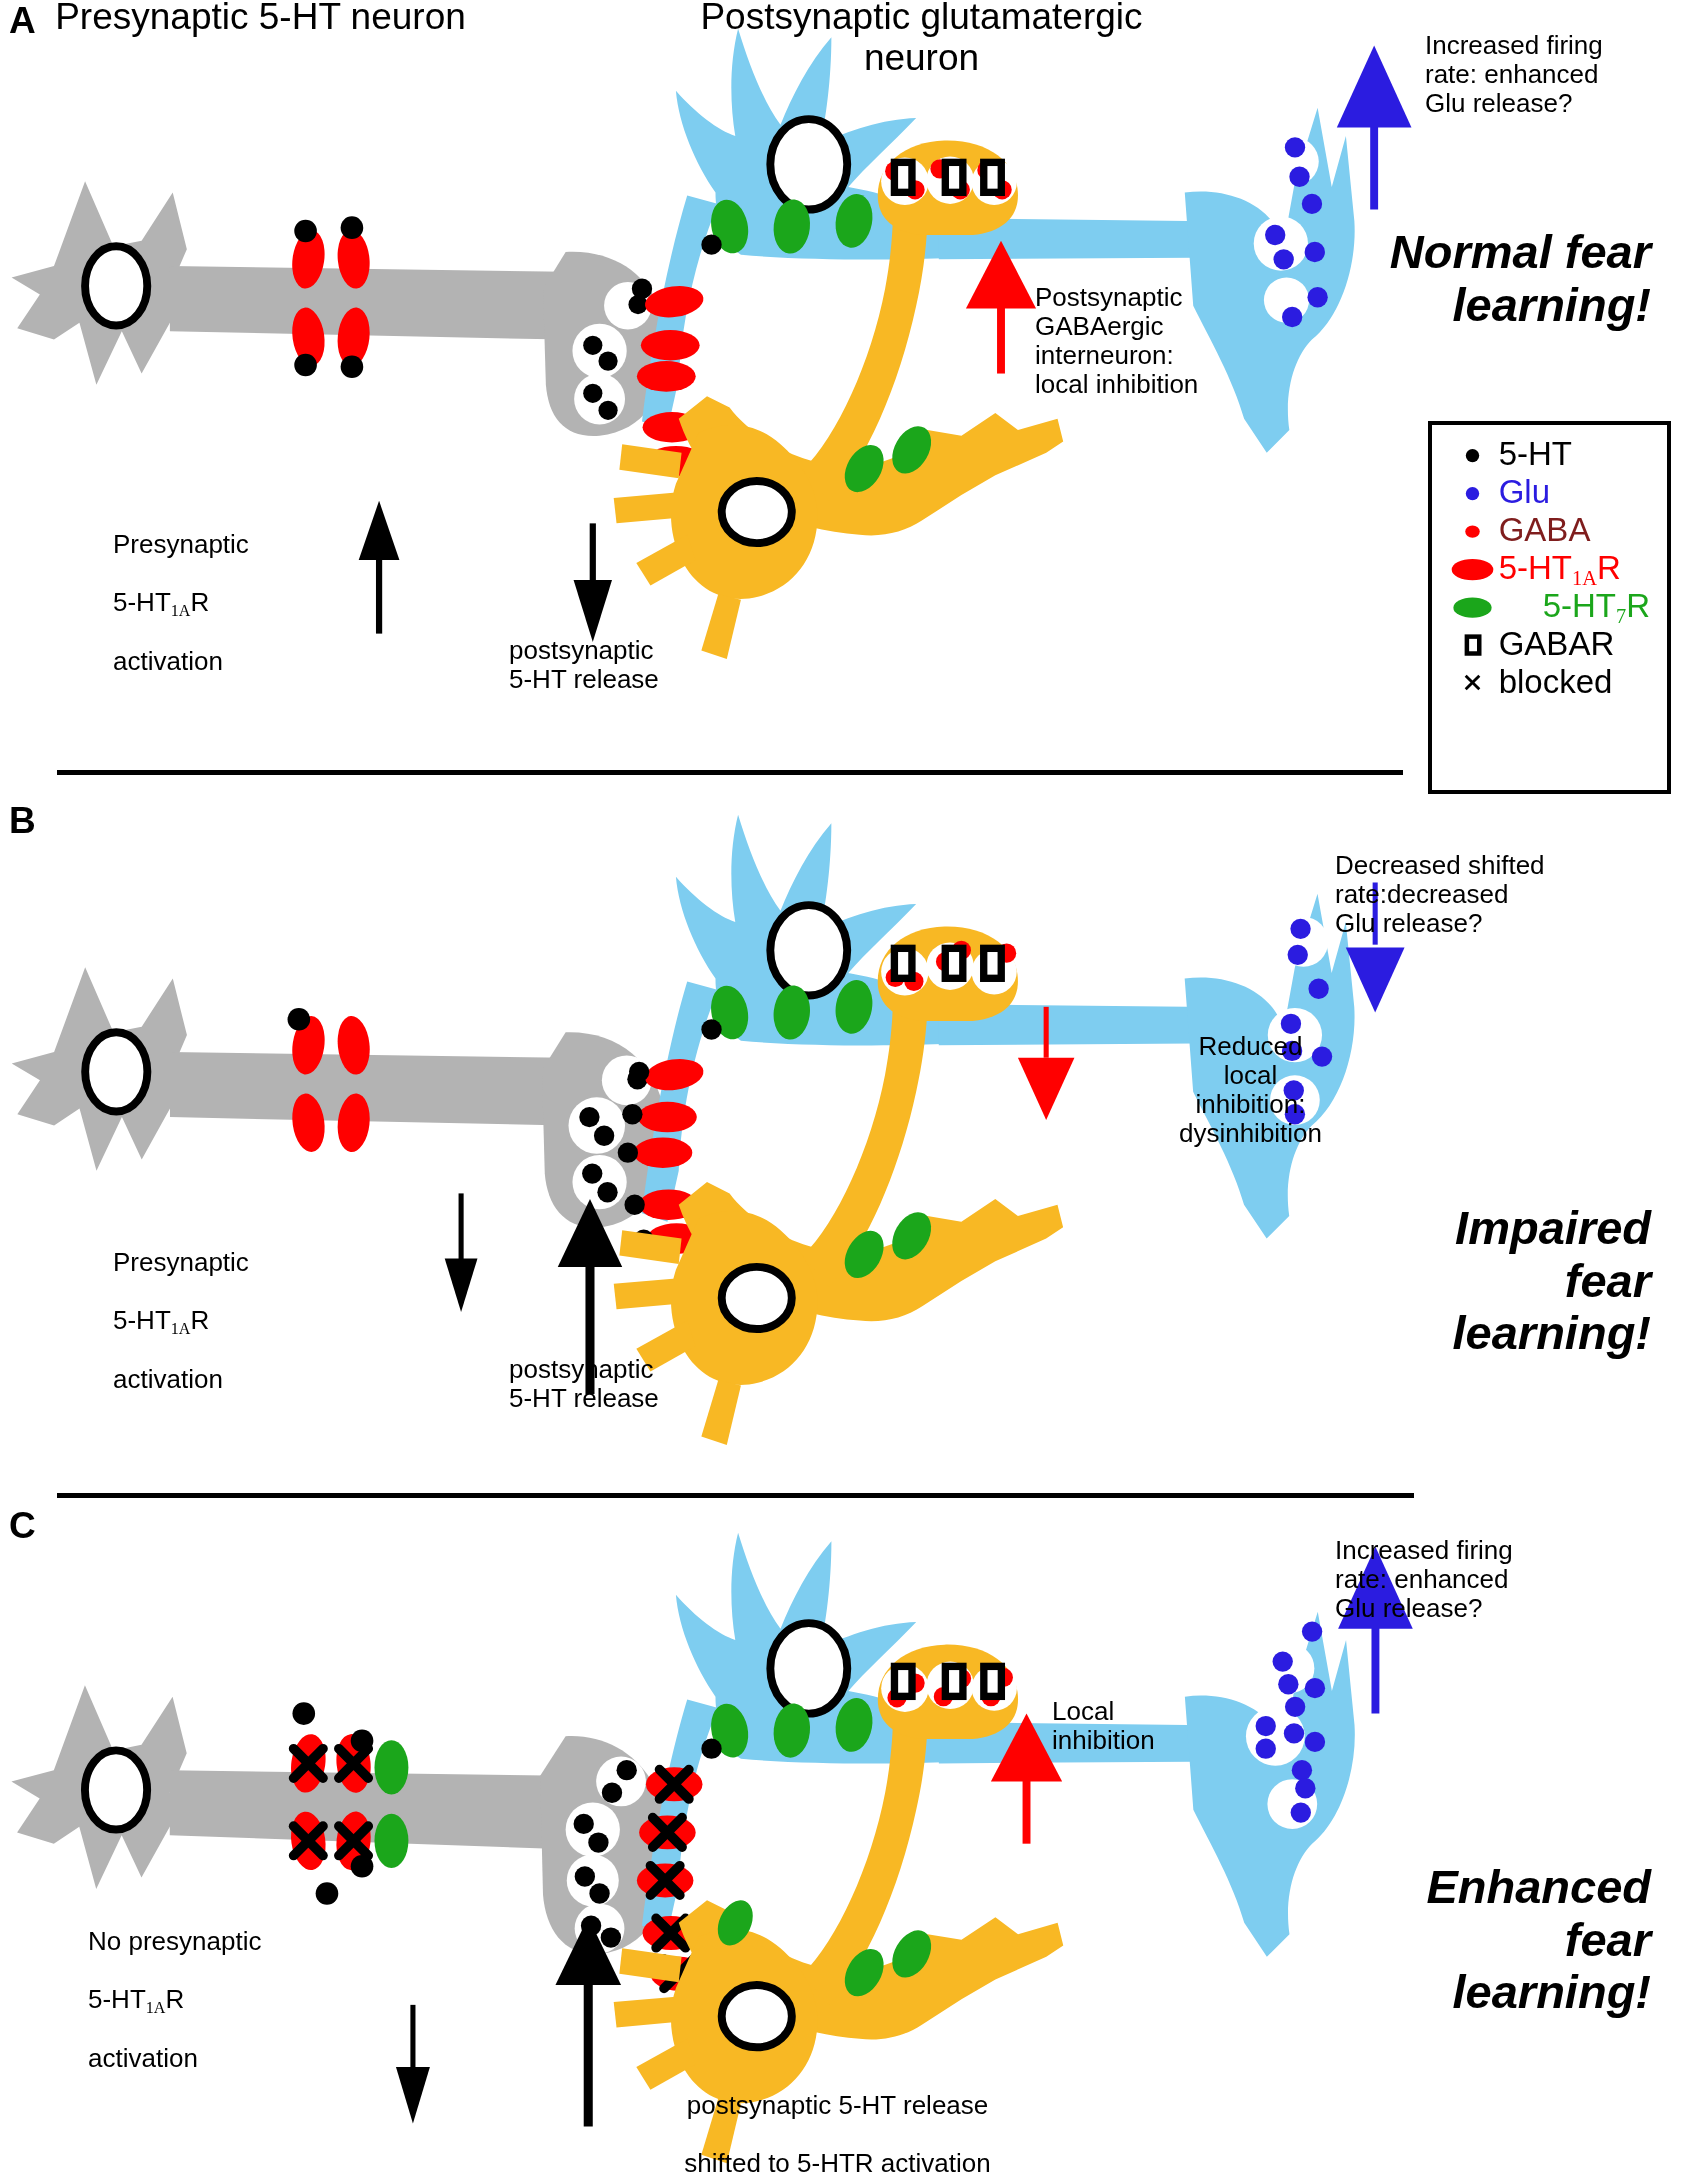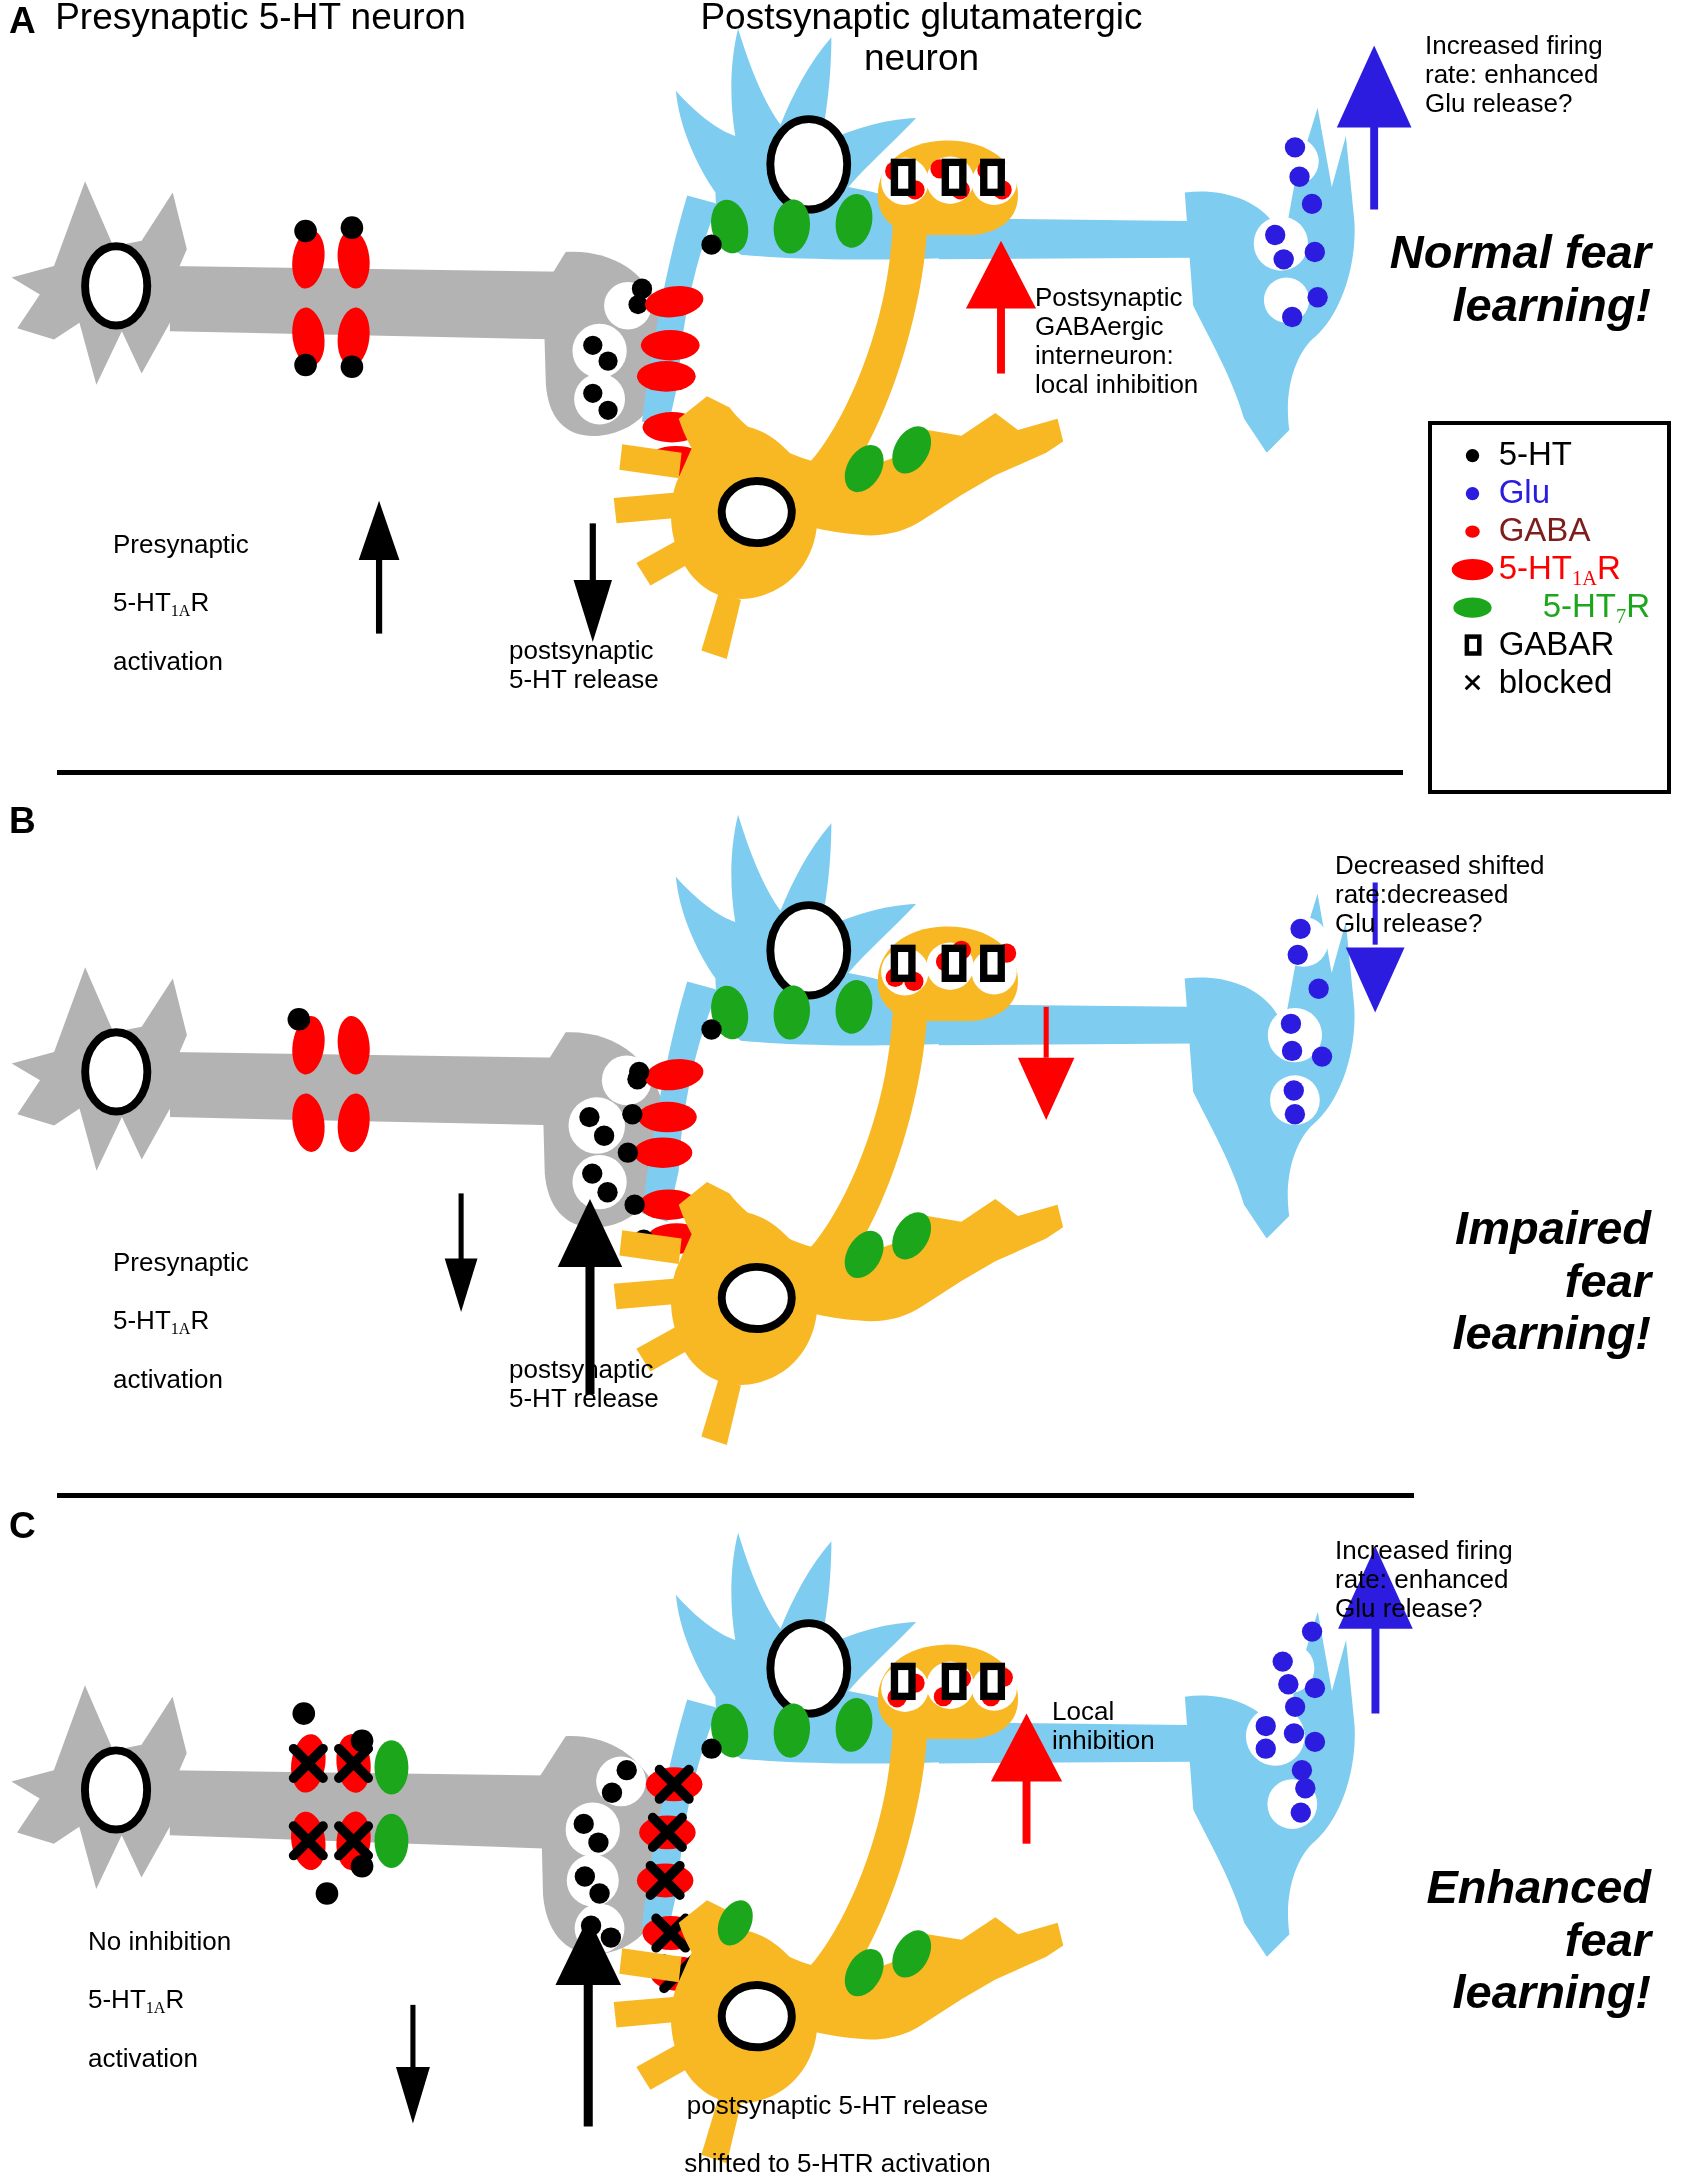--- a/index.html
+++ b/index.html
@@ -422,20 +422,24 @@
     </g>
   </svg>
 
   <div class="abs txt body-txt" style="left:113px;top:1219px;width:317px;">
     <span>Presynaptic</span><br>
     <span><span>5-HT</span><sub>1A</sub><span>R</span></span><br>
     <span>activation</span>
   </div>
   <div class="abs txt body-txt" style="left:509px;top:1355px;width:294px;">postsynaptic
 5-HT release</div>
+  <div class="abs txt body-txt" style="left:1075px;top:1032px;width:351px;text-align:center;">Reduced
+local
+inhibition:
+dysinhibition</div>
   <div class="abs txt body-txt" style="left:1335px;top:851px;width:362px;">Decreased shifted
 rate:decreased
 Glu release?</div>
   <div class="abs txt ital" style="left:1357px;top:1202px;width:294px;">Impaired
 fear
 learning!</div>
 
   <svg class="abs" style="left:0px;top:1527px;" width="1414" height="656" viewBox="0 0 2500 1160">
 
     <g>
@@ -609,21 +613,21 @@
       <line x1="1815" y1="560" x2="1815" y2="430" stroke="#FF0000" stroke-width="14"></line>
       <polygon points="1815,330 1878,450 1752,450" fill="#FF0000"></polygon>
     </g>
     <g>
       <line x1="2432" y1="330" x2="2432" y2="160" stroke="#2B1CE0" stroke-width="14"></line>
       <polygon points="2432,35 2498,180 2366,180" fill="#2B1CE0"></polygon>
     </g>
   </svg>
 
   <div class="abs txt body-txt" style="left:88px;top:1898px;width:351px;">
-    <span>No inhibition</span><br>
+    <span>No presynaptic</span><br>
     <span><span>5-HT</span><sub>1A</sub><span>R</span></span><br>
     <span>activation</span>
   </div>
   <div class="abs txt body-txt" style="left:498px;top:2062px;width:679px;text-align:center;">
     <span>postsynaptic 5-HT release</span><br>
     <span>shifted to </span><span><span>5-HT</span><span>R</span></span><span> activation</span>
   </div>
   <div class="abs txt body-txt" style="left:1052px;top:1697px;width:260px;">Local
 inhibition</div>
   <div class="abs txt body-txt" style="left:1335px;top:1536px;width:362px;">Increased firing

